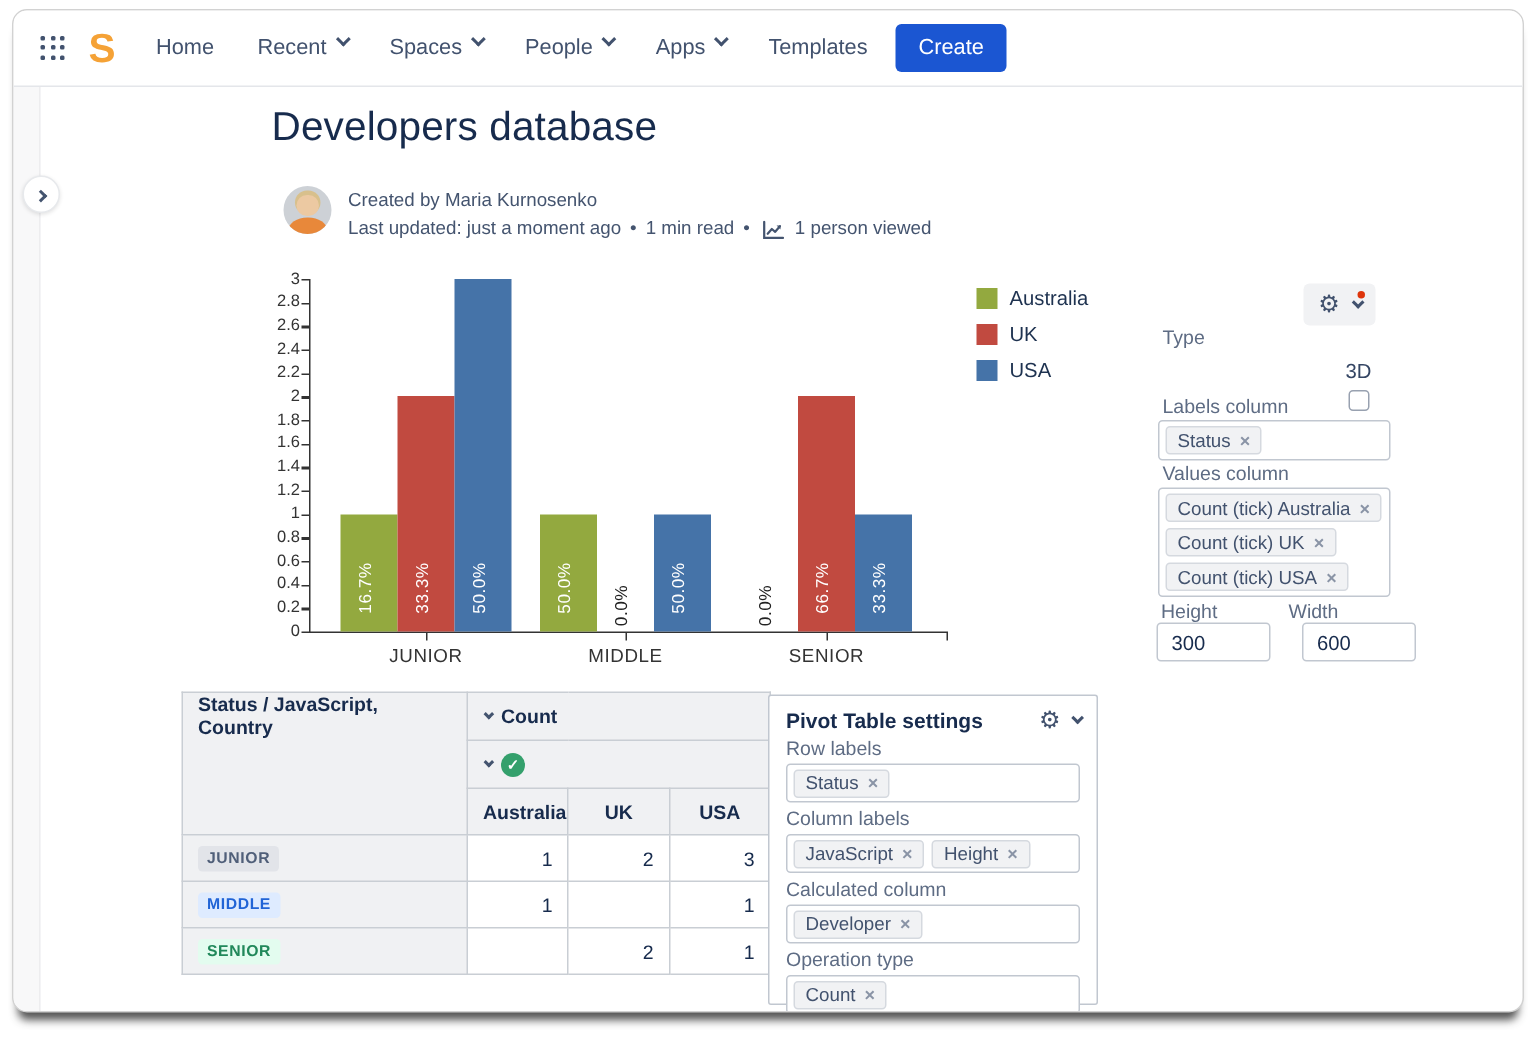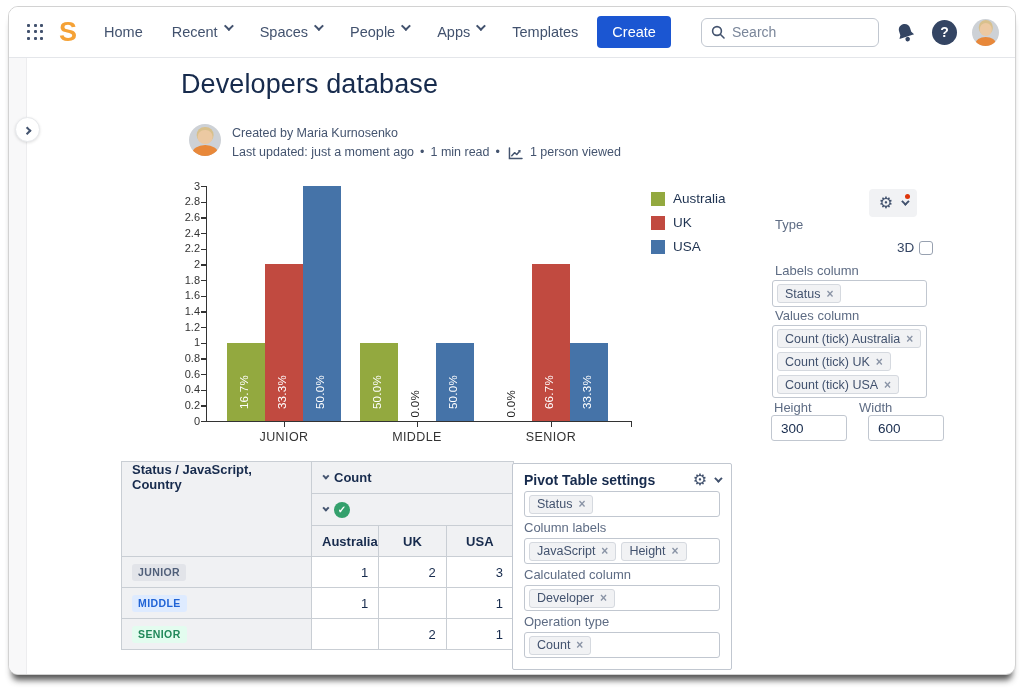--- a/index.html
+++ b/index.html
@@ -76,21 +76,21 @@
     border-radius:4px; display:flex; align-items:center; justify-content:center; gap:8px; cursor:pointer; }
   .gear-glyph { font-family:"DejaVu Sans", sans-serif; font-size:16px; color:#42526E; line-height:1; }
   .gear-btn .chev, .ps-gear .chev { width:6px; height:6px; border-color:#42526E; }
   .red-dot { position:absolute; right:7px; top:5px; width:5px; height:5px; border-radius:50%; background:#DE350B; }
   .cs-label { position:absolute; font-size:13px; color:#5E6C84; }
   .select { position:absolute; left:16px; top:46px; width:121px; height:26px; background:#fff;
     border:1.5px solid #6B7A99; border-radius:4px; display:flex; align-items:center;
     padding:0 8px; font-size:13px; font-weight:600; color:#172B4D; cursor:pointer; }
   .select .chev { margin-left:auto; border-color:#172B4D; border-width:2.2px; width:6px; height:6px; }
   .threed { position:absolute; left:141px; top:51px; display:flex; align-items:center; gap:5px;
-    font-size:13.5px; color:#344563; }
+    font-size:13.5px; color:#344563;flex-direction:column; }
   .checkbox { width:14px; height:14px; border:1.5px solid #98A1B0; border-radius:3px; background:#fff; cursor:pointer; }
   .tagbox { position:absolute; left:16px; width:155px; border:1px solid #C1C7D0; border-radius:3px;
     background:#fff; padding:3px 4px; display:flex; flex-direction:column; align-items:flex-start; gap:4px; }
   .chip { display:inline-flex; align-items:center; gap:6px; background:#F1F2F4; border:1px solid #D5D9DF;
     border-radius:3px; padding:1.5px 7px; font-size:12.5px; color:#42526E; white-space:nowrap; }
   .chip .x { color:#8A94A6; font-weight:bold; font-size:12px; cursor:pointer; line-height:1; }
   .num-input { position:absolute; top:226px; width:76px; height:26px; border:1px solid #C1C7D0;
     border-radius:3px; background:#fff; font-size:13.5px; color:#172B4D; display:flex;
     align-items:center; padding:0 9px; }
 
@@ -159,35 +159,20 @@
         </div>
         <div class="nav-item">
           <span>Apps</span>
           <span class="chev"></span>
         </div>
         <div class="nav-item">
           <span>Templates</span>
         </div>
       </nav>
     <button class="create-btn">Create</button>
-    <div class="nav-right">
-      <div class="searchbox">
-        <svg width="14" height="14" viewBox="0 0 14 14">
-          <circle cx="6" cy="6" r="4.4" fill="none" stroke="#44546F" stroke-width="1.6"></circle>
-          <line x1="9.3" y1="9.3" x2="13" y2="13" stroke="#44546F" stroke-width="1.6" stroke-linecap="round"></line>
-        </svg>
-        <span>Search</span>
-      </div>
-      <svg width="23" height="23" viewBox="0 0 24 24" style="transform:rotate(-18deg);cursor:pointer">
-        <path fill="#344563" d="M12 3c-3.5 0-6 2.6-6 6v4l-2 3.4h16L18 13V9c0-3.4-2.5-6-6-6z"></path>
-        <circle cx="12" cy="19.3" r="2.4" fill="#344563"></circle>
-      </svg>
-      <div class="helpbtn">?</div>
-      <div class="avatar"></div>
-    </div>
   </header>
 
   <div class="leftrail"></div>
   <button class="expand-btn">
       <span class="chev"></span>
     </button>
 
   <h1 class="page-title">Developers database</h1>
   <div class="byline">
     <div class="avatar"></div>
@@ -371,20 +356,21 @@
   </div>
 
   <div class="pivot-settings" id="pivot-settings">
     <div class="ps-title-row">
       <span class="ps-title">Pivot Table settings</span>
       <span class="ps-gear">
         <span class="gear-glyph">⚙</span>
         <span class="chev"></span>
       </span>
     </div>
+  <div class="ps-label">Row labels</div>
       <div class="ps-box">
         <span class="chip">
           <span>Status</span>
           <span class="x">×</span>
         </span>
       </div>
       <div class="ps-label">Column labels</div>
       <div class="ps-box">
         <span class="chip">
           <span>JavaScript</span>

